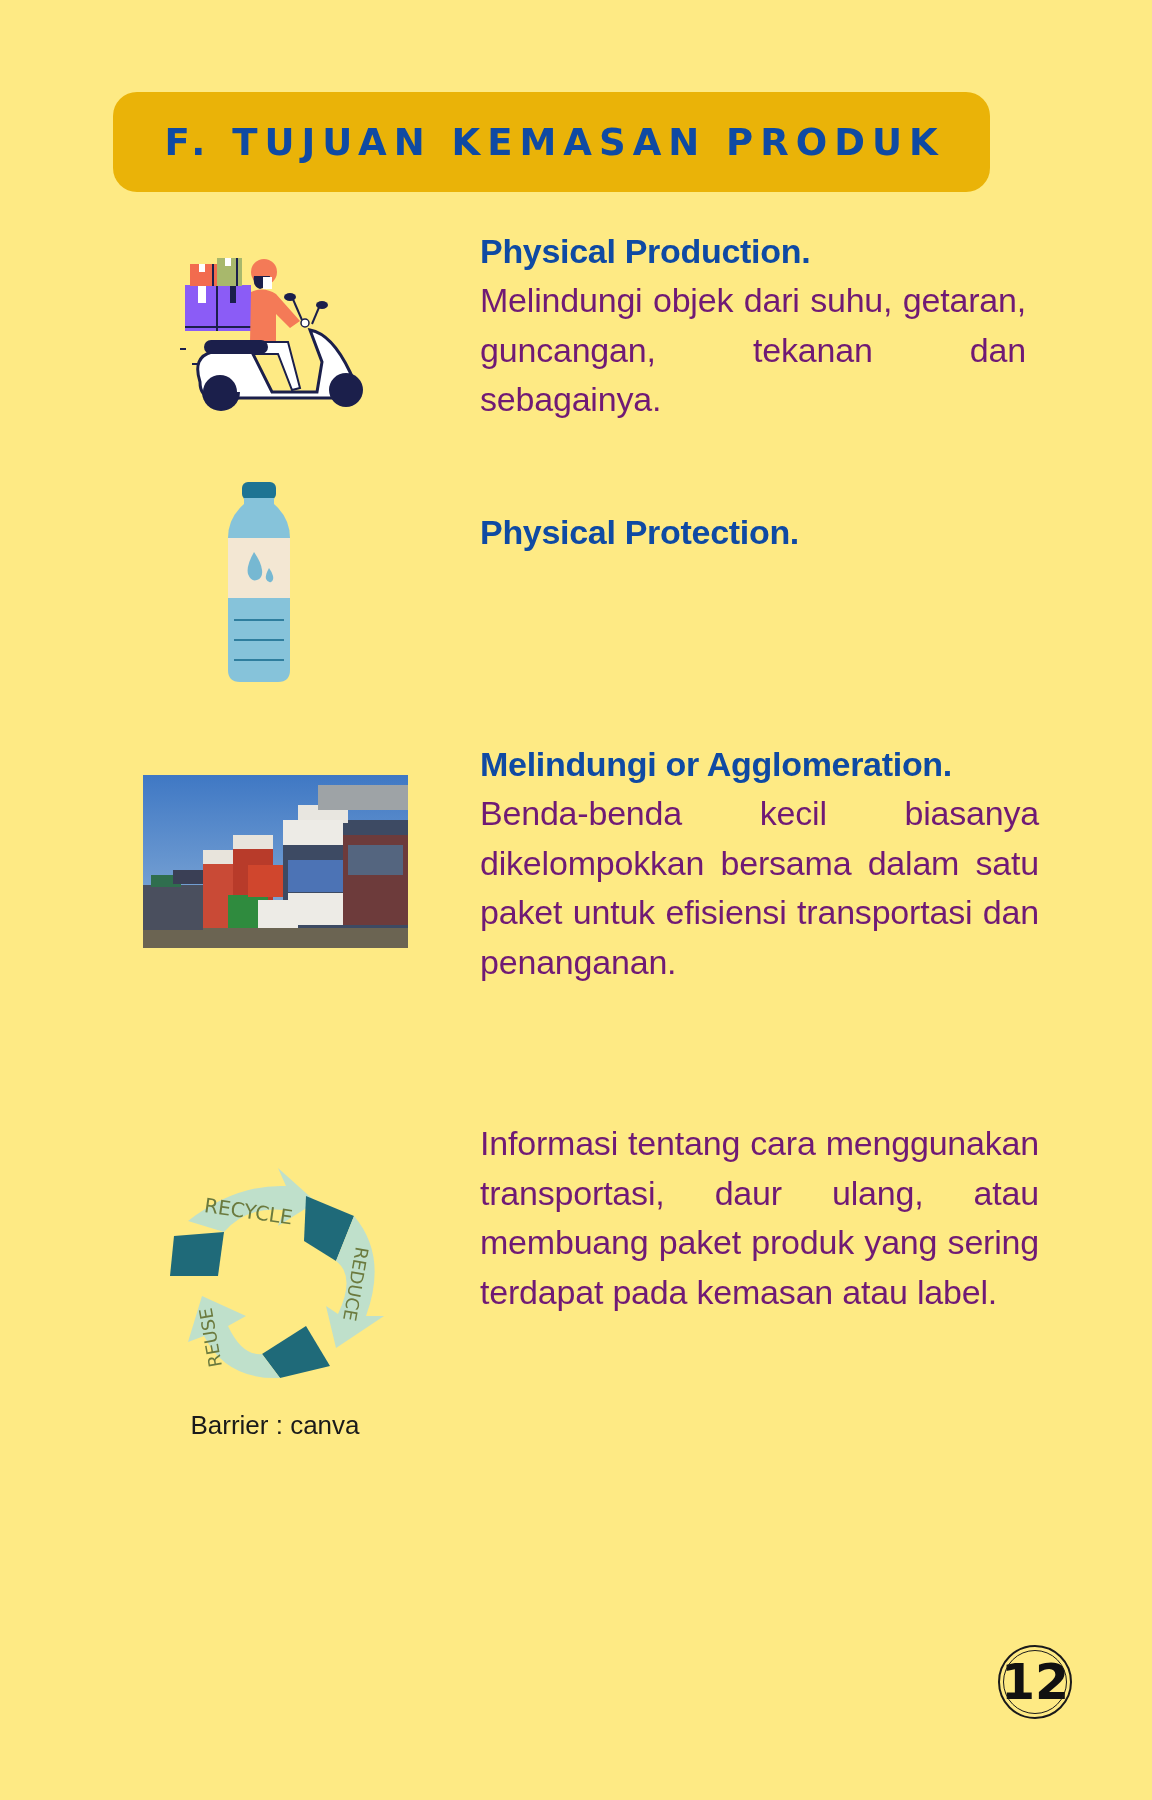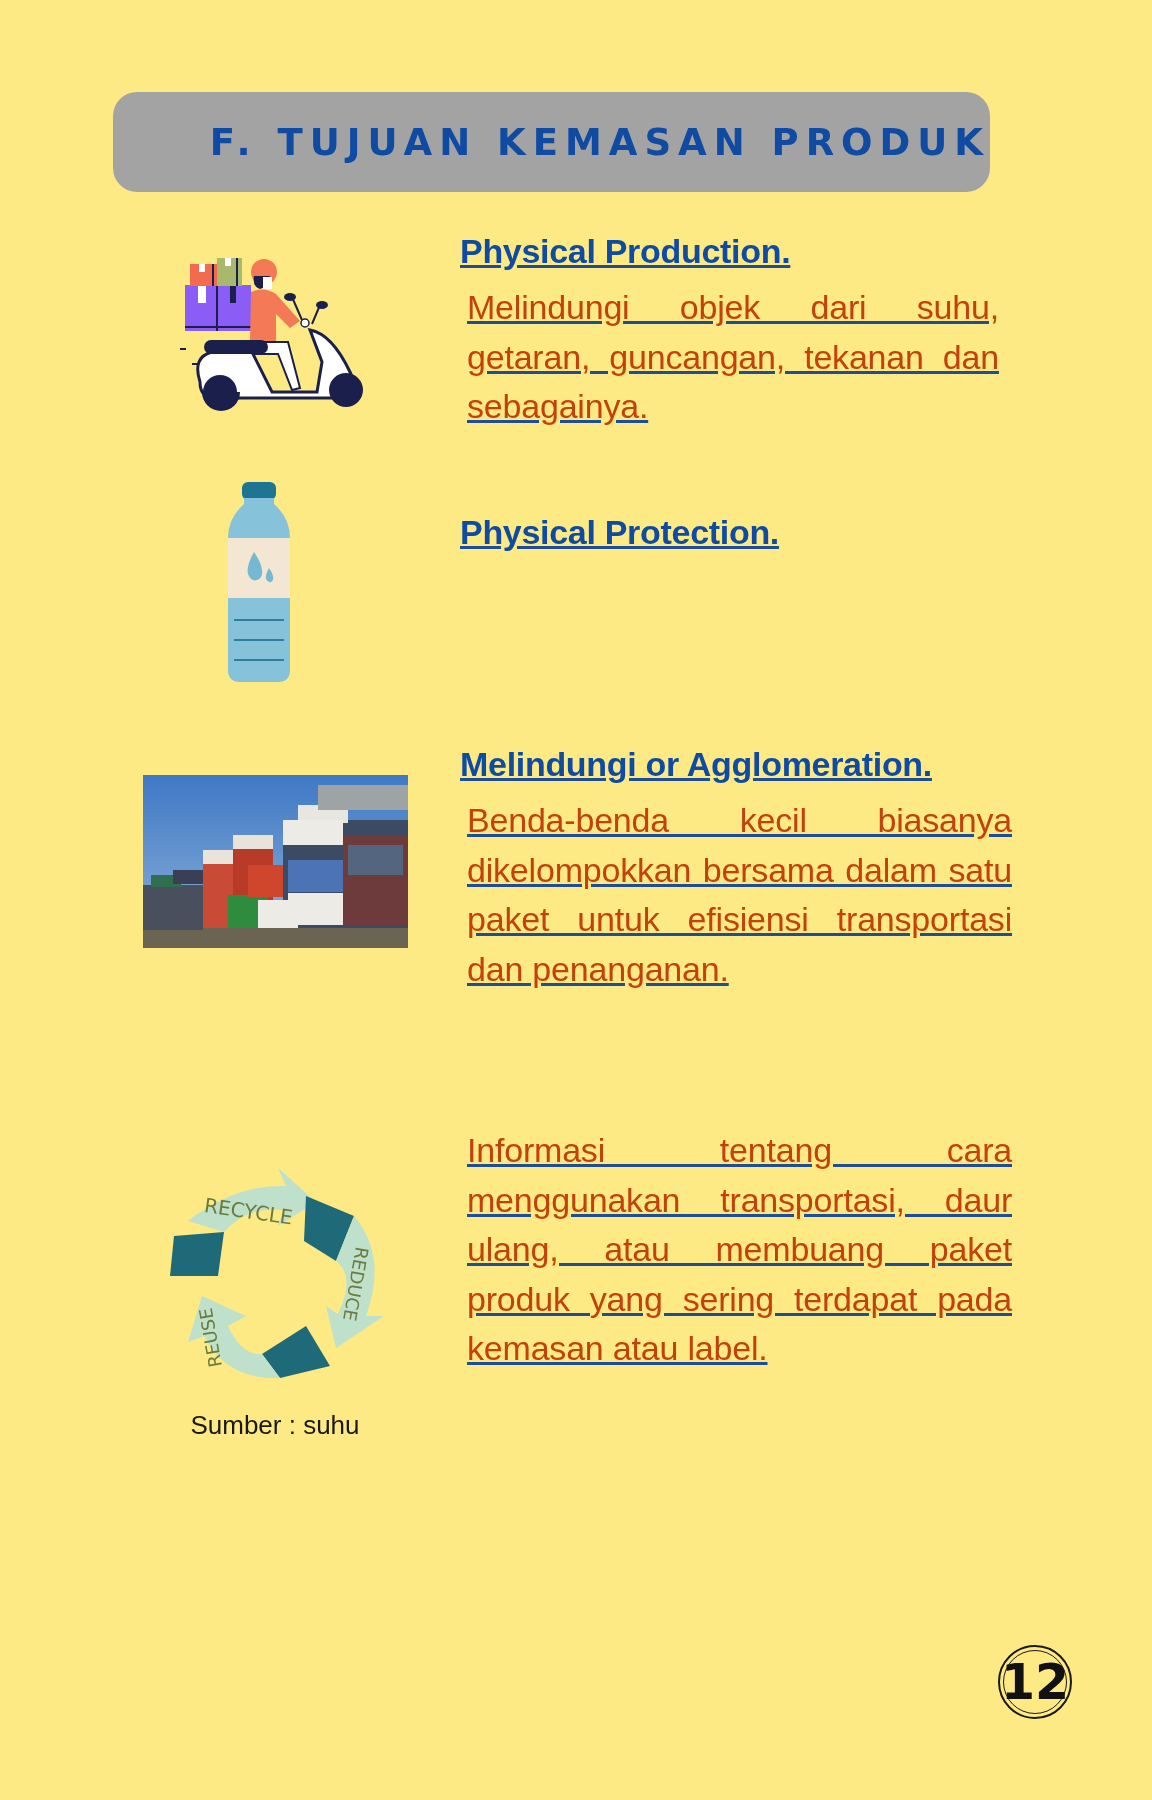--- a/index.html
+++ b/index.html
@@ -6,43 +6,43 @@
     body {
       width: 1152px; height: 1800px;
       background: #FEEA84;
       position: relative; overflow: hidden;
       font-family: "Liberation Sans", "DejaVu Sans", sans-serif;
       color: #1E4E9A;
     }
     .title-box {
       position: absolute; left: 113px; top: 92px;
       width: 877px; height: 100px;
-      background: #a3a3a3; border-radius: 24px;
-      display: flex; align-items: center; justify-content: flex-end;
+      background: #eab308; border-radius: 24px;
+      display: flex; align-items: center; justify-content: center;
     }
     .title-text {
       font-family: "DejaVu Sans", sans-serif;
       font-weight: bold; font-size: 37px;
       letter-spacing: 7px;
       color: #0F4AA3;
       white-space: nowrap;
       padding-left: 6px;
     }
     .section {
-      position: absolute; left: 460px; text-decoration: underline;
+      position: absolute; left: 480px;
     }
     .section h2 {
       margin: 0; font-weight: bold; font-size: 34px;
       line-height: 50px; color: #0F4AA3;
       letter-spacing: -0.3px;
       white-space: nowrap;
     }
     .section p {
-      margin: 7px; font-size: 34px; line-height: 49.5px;
-      color: #c2410c;
+      margin: 0; font-size: 34px; line-height: 49.5px;
+      color: #701a75;
       text-align: justify; text-align-last: left;
       letter-spacing: -0.2px;
     }
     .illus { position: absolute; }
     .caption {
       position: absolute; left: 150px; top: 1410px; width: 250px;
       text-align: center; font-size: 26px; color: #1a1a1a;
     }
     .page-num {
       position: absolute; left: 998px; top: 1645px;
@@ -169,21 +169,21 @@
   <path d="M140 30 L188 50 L170 95 L138 75 Z" fill="#1F6A79"></path>
   <path d="M188 50 Q222 90 200 150 L218 150 L170 182 L160 140 L172 148 Q190 110 170 95 Z" fill="#BFE0CB"></path>
 
   <path d="M96 188 L140 160 L164 200 L114 212 Z" fill="#1F6A79"></path>
   <path d="M114 212 Q60 214 38 170 L22 176 L36 130 L80 150 L62 160 Q76 190 96 188 Z" fill="#BFE0CB"></path>
   <text x="38" y="52" font-family="DejaVu Sans, sans-serif" font-size="20" fill="#6B7A3E" transform="rotate(8 80 45)">RECYCLE</text>
   <text x="0" y="0" font-family="DejaVu Sans, sans-serif" font-size="18" fill="#6B7A3E" transform="translate(190 80) rotate(100)">REDUCE</text>
   <text x="0" y="0" font-family="DejaVu Sans, sans-serif" font-size="18" fill="#6B7A3E" transform="translate(56 200) rotate(-100)">REUSE</text>
 </svg>
 
-<div class="caption">Sumber : suhu</div>
+<div class="caption">Barrier : canva</div>
 
 <div class="section" style="top:1119px; width:559px;">
   <p>Informasi tentang cara menggunakan transportasi, daur ulang, atau membuang paket produk yang sering terdapat pada kemasan atau label.</p>
 </div>
 
 <div class="page-num">
   <span>12</span>
 </div>
 
 </body></html>

